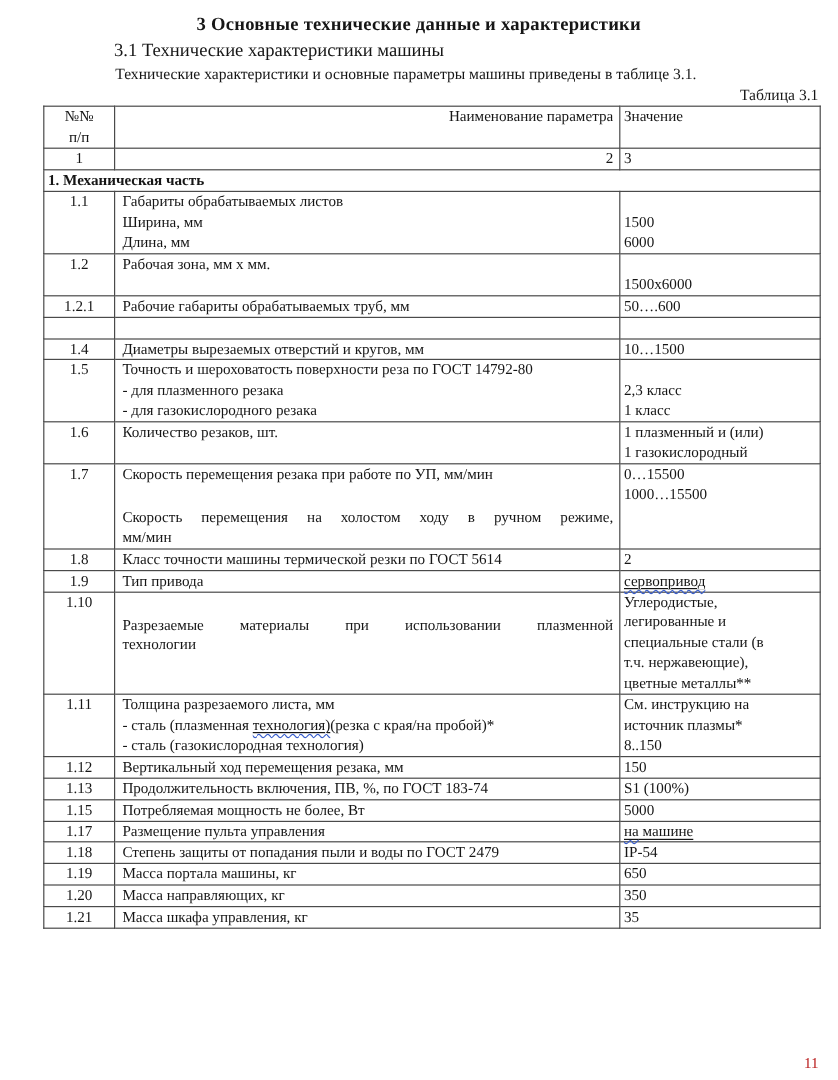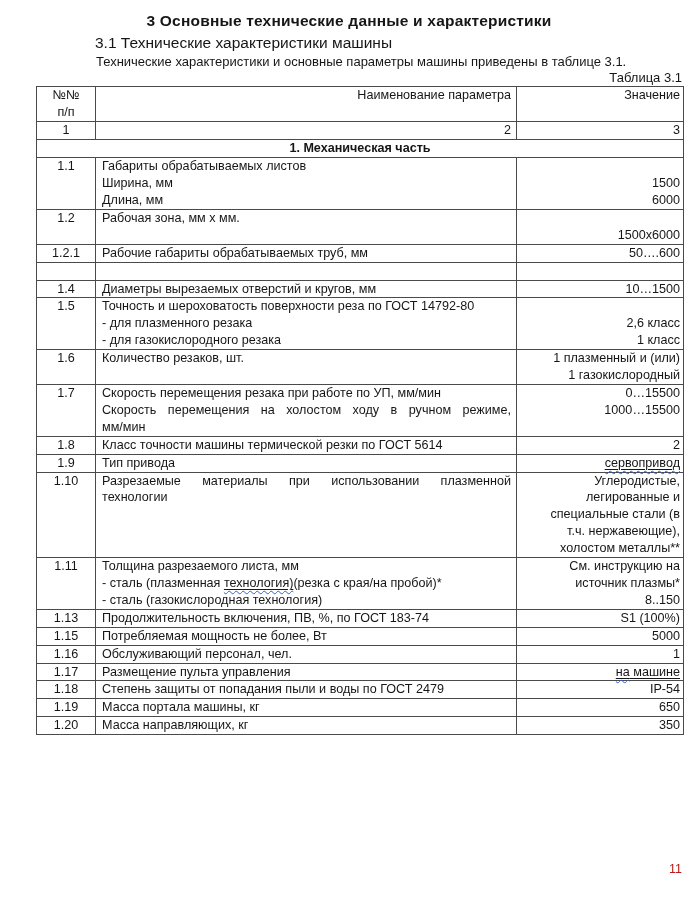--- a/index.html
+++ b/index.html
@@ -1,21 +1,21 @@
 <!DOCTYPE html>
 <html><head>
 <meta charset="utf-8">
 <style>
   html,body{margin:0;padding:0;background:#fff;}
   .page{
     position:relative;
     width:698px;height:900px;
     background:#fff;
     overflow:hidden;
-    font-family:Liberation Sans, sans-serif;
+    font-family:Liberation Serif, serif;
     color:#161616;
   }
   .h1{
     font-size:15.5px;font-weight:bold;text-align:center;
     margin:0;padding-top:12px;letter-spacing:.2px;
   }
   .h2{
     font-size:15.5px;font-weight:normal;
     margin:4px 0 0 95px;
   }
@@ -32,40 +32,40 @@
     width:647px;
   }
   table.spec td{
     border:1px solid #4a4a4a;
     vertical-align:top;
     padding:0 3px;
     font-size:12.6px;
   }
   .c-num{width:59px;text-align:center;}
   .c-param{width:421px;padding-left:6px !important;padding-right:5px !important;}
-  .c-val{width:167px;text-align:right;}
+  .c-val{width:167px;text-align:left;}
   .ln{line-height:16.9px;min-height:16.9px;}
   tr.center .c-param{text-align:right;}
-  td.sec{text-align:center;font-weight:bold;line-height:17.5px;}
-  .j{text-align:justify;text-align-last:justify;}
+  td.sec{font-weight:bold;line-height:17.5px;}
+  .j{text-align:justify;text-align-last:justify;margin-top:19px;}
   .u{
     text-decoration-line:underline;
     text-decoration-style:solid;
     text-decoration-thickness:1px;
     text-underline-offset:2px;
   }
   .w{
     text-decoration-line:underline;
     text-decoration-style:wavy;
     text-decoration-color:#3a5fcc;
     text-decoration-thickness:1px;
     text-underline-offset:2.5px;
   }
   .pagenum{
-    position:absolute;right:16px;bottom:24px;
+    position:absolute;right:16px;bottom:6px;
     color:#b91c1c;font-size:12.5px;
   }
 </style>
 </head>
 <body>
 
 <div class="page">
   <h1 class="h1">3 Основные технические данные и характеристики</h1>
   <div class="h2">3.1 Технические характеристики машины</div>
   <div class="intro">Технические характеристики и основные параметры машины приведены в таблице 3.1.</div>
@@ -168,21 +168,21 @@
           <td class="c-num">
             <div class="ln">1.5</div>
           </td>
           <td class="c-param">
             <div class="ln">Точность и шероховатость поверхности реза по ГОСТ 14792-80</div>
             <div class="ln">- для плазменного резака</div>
             <div class="ln">- для газокислородного резака</div>
           </td>
           <td class="c-val">
             <div class="ln">&nbsp;</div>
-            <div class="ln">2,6 класс</div>
+            <div class="ln">2,3 класс</div>
             <div class="ln">1 класс</div>
           </td>
         </tr>
         <tr>
           <td class="c-num">
             <div class="ln">1.6</div>
           </td>
           <td class="c-param">
             <div class="ln">Количество резаков, шт.</div>
           </td>
@@ -233,40 +233,51 @@
           </td>
           <td class="c-param">
             <div class="ln j">Разрезаемые материалы при использовании плазменной</div>
             <div class="ln">технологии</div>
           </td>
           <td class="c-val">
             <div class="ln">Углеродистые,</div>
             <div class="ln">легированные и</div>
             <div class="ln">специальные стали (в</div>
             <div class="ln">т.ч. нержавеющие),</div>
-            <div class="ln">холостом металлы**</div>
+            <div class="ln">цветные металлы**</div>
           </td>
         </tr>
         <tr>
           <td class="c-num">
             <div class="ln">1.11</div>
           </td>
           <td class="c-param">
             <div class="ln">Толщина разрезаемого листа, мм</div>
             <div class="ln">- сталь (плазменная <span class="u"><span class="w">технология)</span></span>(резка с края/на пробой)*</div>
             <div class="ln">- сталь (газокислородная технология)</div>
           </td>
           <td class="c-val">
             <div class="ln">См. инструкцию на</div>
             <div class="ln">источник плазмы*</div>
             <div class="ln">8..150</div>
           </td>
         </tr>
         <tr>
           <td class="c-num">
+            <div class="ln">1.12</div>
+          </td>
+          <td class="c-param">
+            <div class="ln">Вертикальный ход перемещения резака, мм</div>
+          </td>
+          <td class="c-val">
+            <div class="ln">150</div>
+          </td>
+        </tr>
+        <tr>
+          <td class="c-num">
             <div class="ln">1.13</div>
           </td>
           <td class="c-param">
             <div class="ln">Продолжительность включения, ПВ, %, по ГОСТ 183-74</div>
           </td>
           <td class="c-val">
             <div class="ln">S1 (100%)</div>
           </td>
         </tr>
         <tr>
@@ -275,31 +286,20 @@
           </td>
           <td class="c-param">
             <div class="ln">Потребляемая мощность не более, Вт</div>
           </td>
           <td class="c-val">
             <div class="ln">5000</div>
           </td>
         </tr>
         <tr>
           <td class="c-num">
-            <div class="ln">1.16</div>
-          </td>
-          <td class="c-param">
-            <div class="ln">Обслуживающий персонал, чел.</div>
-          </td>
-          <td class="c-val">
-            <div class="ln">1</div>
-          </td>
-        </tr>
-        <tr>
-          <td class="c-num">
             <div class="ln">1.17</div>
           </td>
           <td class="c-param">
             <div class="ln">Размещение пульта управления</div>
           </td>
           <td class="c-val">
             <div class="ln"><span class="u"><span class="w">на</span></span><span class="u"> машине</span></div>
           </td>
         </tr>
         <tr>
@@ -326,19 +326,30 @@
         </tr>
         <tr>
           <td class="c-num">
             <div class="ln">1.20</div>
           </td>
           <td class="c-param">
             <div class="ln">Масса направляющих, кг</div>
           </td>
           <td class="c-val">
             <div class="ln">350</div>
+          </td>
+        </tr>
+        <tr>
+          <td class="c-num">
+            <div class="ln">1.21</div>
+          </td>
+          <td class="c-param">
+            <div class="ln">Масса шкафа управления, кг</div>
+          </td>
+          <td class="c-val">
+            <div class="ln">35</div>
           </td>
         </tr>
       </tbody>
   </table>
 
   <div class="pagenum">11</div>
 </div>
 
 </body></html>

